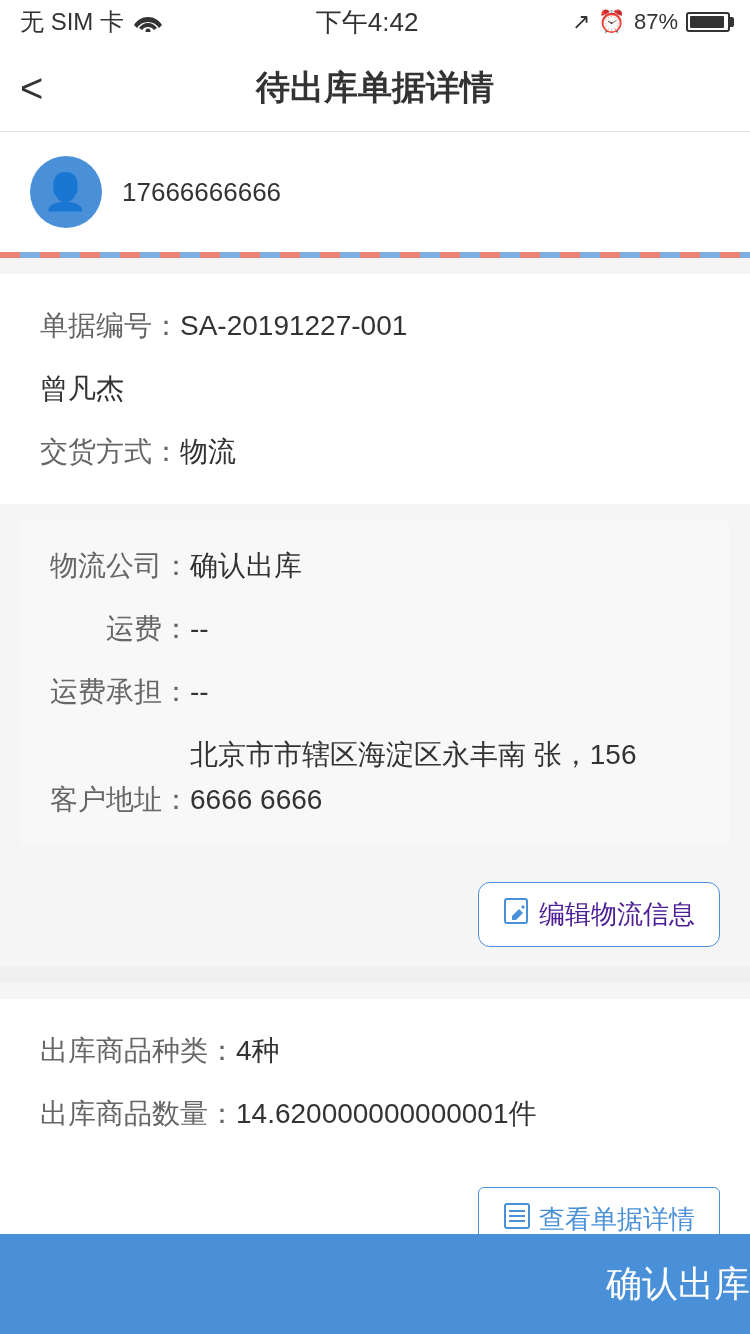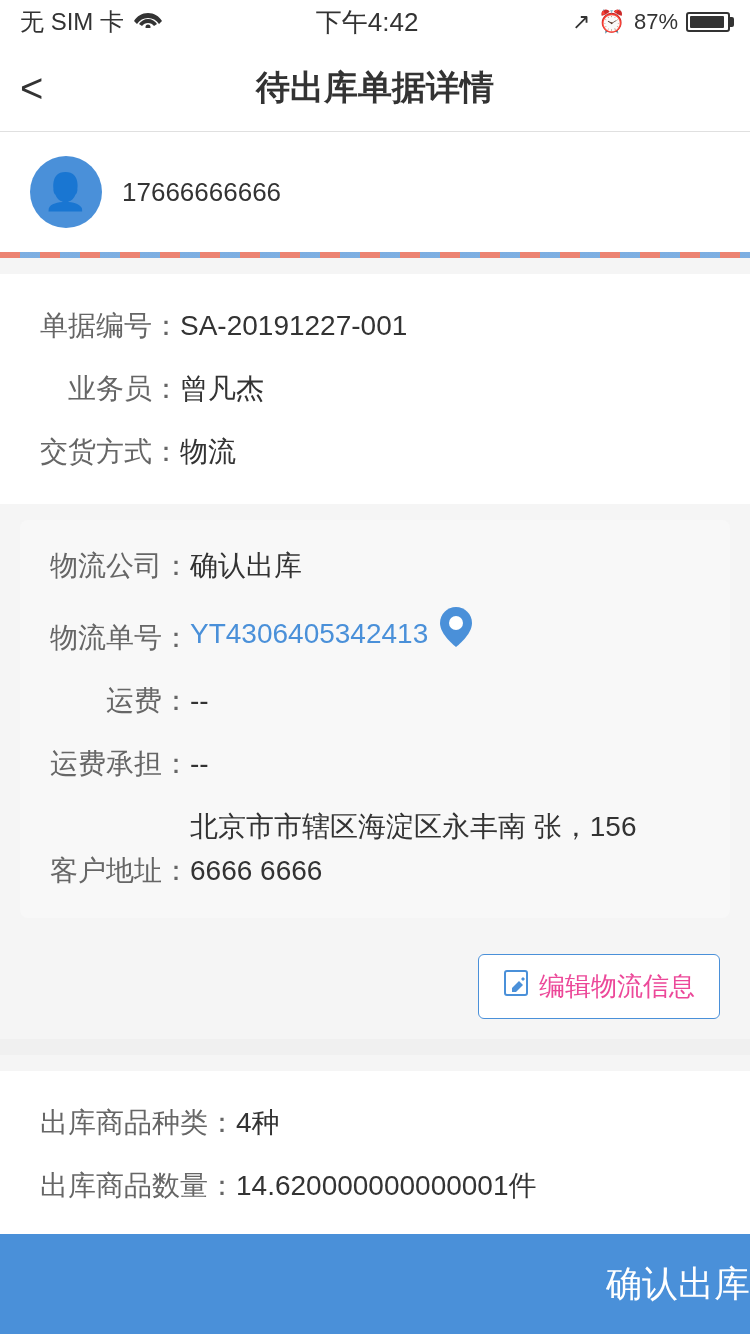--- a/index.html
+++ b/index.html
@@ -20,21 +20,21 @@
       background: #fff;
       display: flex;
       align-items: center;
       justify-content: space-between;
       padding: 0 20px;
       font-size: 24px;
       color: #333;
     }
     .status-left {
       display: flex;
-      align-items: flex-start;
+      align-items: flex-end;
       gap: 10px;
     }
     .status-center {
       font-weight: 500;
       font-size: 26px;
     }
     .status-right {
       display: flex;
       align-items: center;
       gap: 8px;
@@ -182,23 +182,23 @@
       display: flex;
       align-items: center;
       justify-content: flex-end;
       padding: 20px 30px;
     }
     .btn-edit-logistics {
       display: flex;
       align-items: center;
       gap: 8px;
       border: 1px solid #4a90d9;
-      border-radius: 6px;
+      border-radius: 12px;
       padding: 14px 24px;
-      color: #ec4899;
+      color: #4c1d95;
       font-size: 26px;
       background: #fff;
       cursor: pointer;
     }
 
     
     .goods-section {
       background: #fff;
       margin-top: 16px;
       padding: 30px 40px;
@@ -289,46 +289,33 @@
 
   <div class="dashed-divider"></div>
 
   <div class="section">
     <div class="section-inner">
       <div class="info-row">
         <span class="info-label">单据编号：</span>
         <span class="info-value">SA-20191227-001</span>
       </div>
       <div class="info-row">
-        <span class="info-label">业务员：</span>
         <span class="info-value">曾凡杰</span>
       </div>
       <div class="info-row">
         <span class="info-label">交货方式：</span>
         <span class="info-value">物流</span>
       </div>
     </div>
   </div>
 
   <div class="card-section">
     <div class="info-row">
       <span class="info-label">物流公司：</span>
       <span class="info-value">确认出库</span>
-    </div>
-    <div class="info-row">
-      <span class="info-label">物流单号：</span>
-      <span class="info-value tracking">
-        <span>YT4306405342413</span>
-        <span>
-          <svg width="32" height="40" viewBox="0 0 32 40">
-            <path d="M16 0 C7.2 0 0 7.2 0 16 C0 28 16 40 16 40 C16 40 32 28 32 16 C32 7.2 24.8 0 16 0Z" fill="#4a90d9"></path>
-            <circle cx="16" cy="16" r="7" fill="white"></circle>
-          </svg>
-        </span>
-      </span>
     </div>
     <div class="info-row">
       <span class="info-label">运费：</span>
       <span class="info-value">--</span>
     </div>
     <div class="info-row">
       <span class="info-label">运费承担：</span>
       <span class="info-value">--</span>
     </div>
     <div class="info-row">

